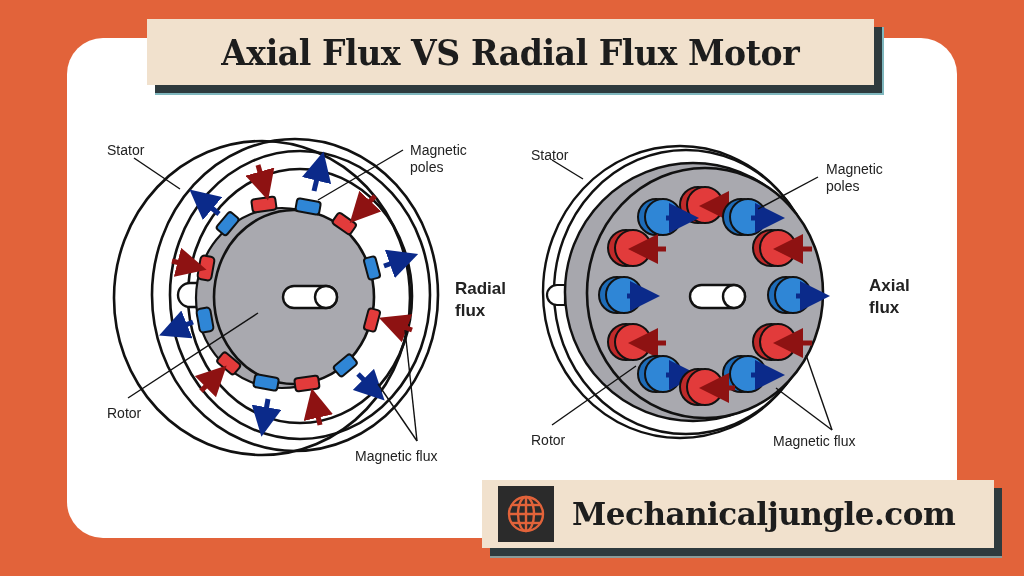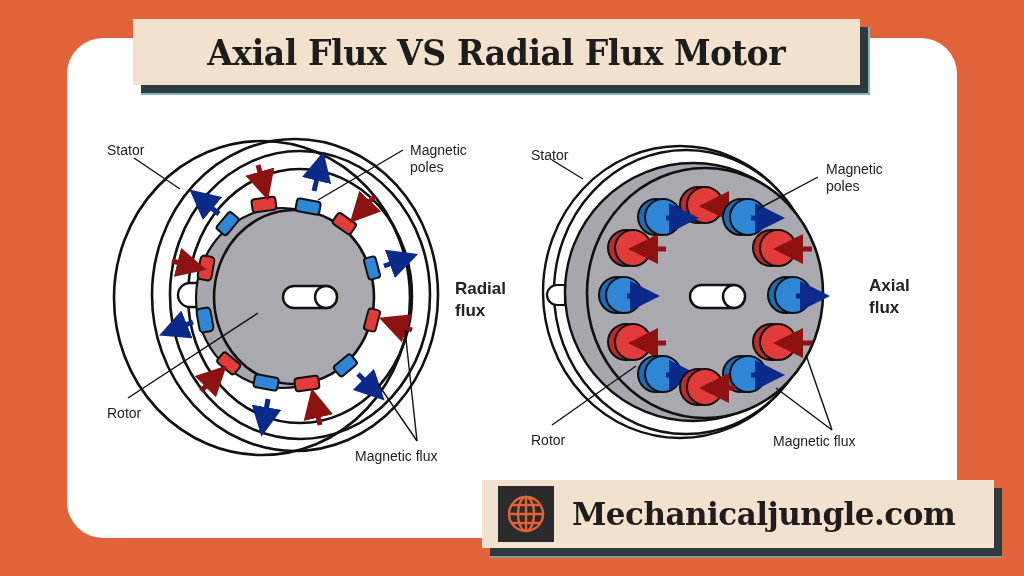--- a/index.html
+++ b/index.html
@@ -5,21 +5,21 @@
   html, body { margin: 0; padding: 0; }
   body {
     width: 1024px; height: 576px; overflow: hidden; position: relative;
     background: #e2633a;
     font-family: "Liberation Sans", sans-serif;
   }
   .card {
     position: absolute; left: 67px; top: 38px; width: 890px; height: 500px;
     background: #ffffff; border-radius: 36px;
   }
-  .title-wrap { position: absolute; left: 133px; top: 19px; width: 730px; height: 82px; }
+  .title-wrap { position: absolute; left: 147px; top: 19px; width: 730px; height: 82px; }
   .title-shadow {
     position: absolute; left: 8px; top: 8px; width: 727px; height: 66px;
     background: #2e3a3d; border-bottom: 2px solid #7fb7be; border-right: 2px solid #7fb7be;
   }
   .title-box {
     position: absolute; left: 0; top: 0; width: 727px; height: 66px;
     background: #f1e1cd;
     display: flex; align-items: center; justify-content: center;
   }
   .title-text {

